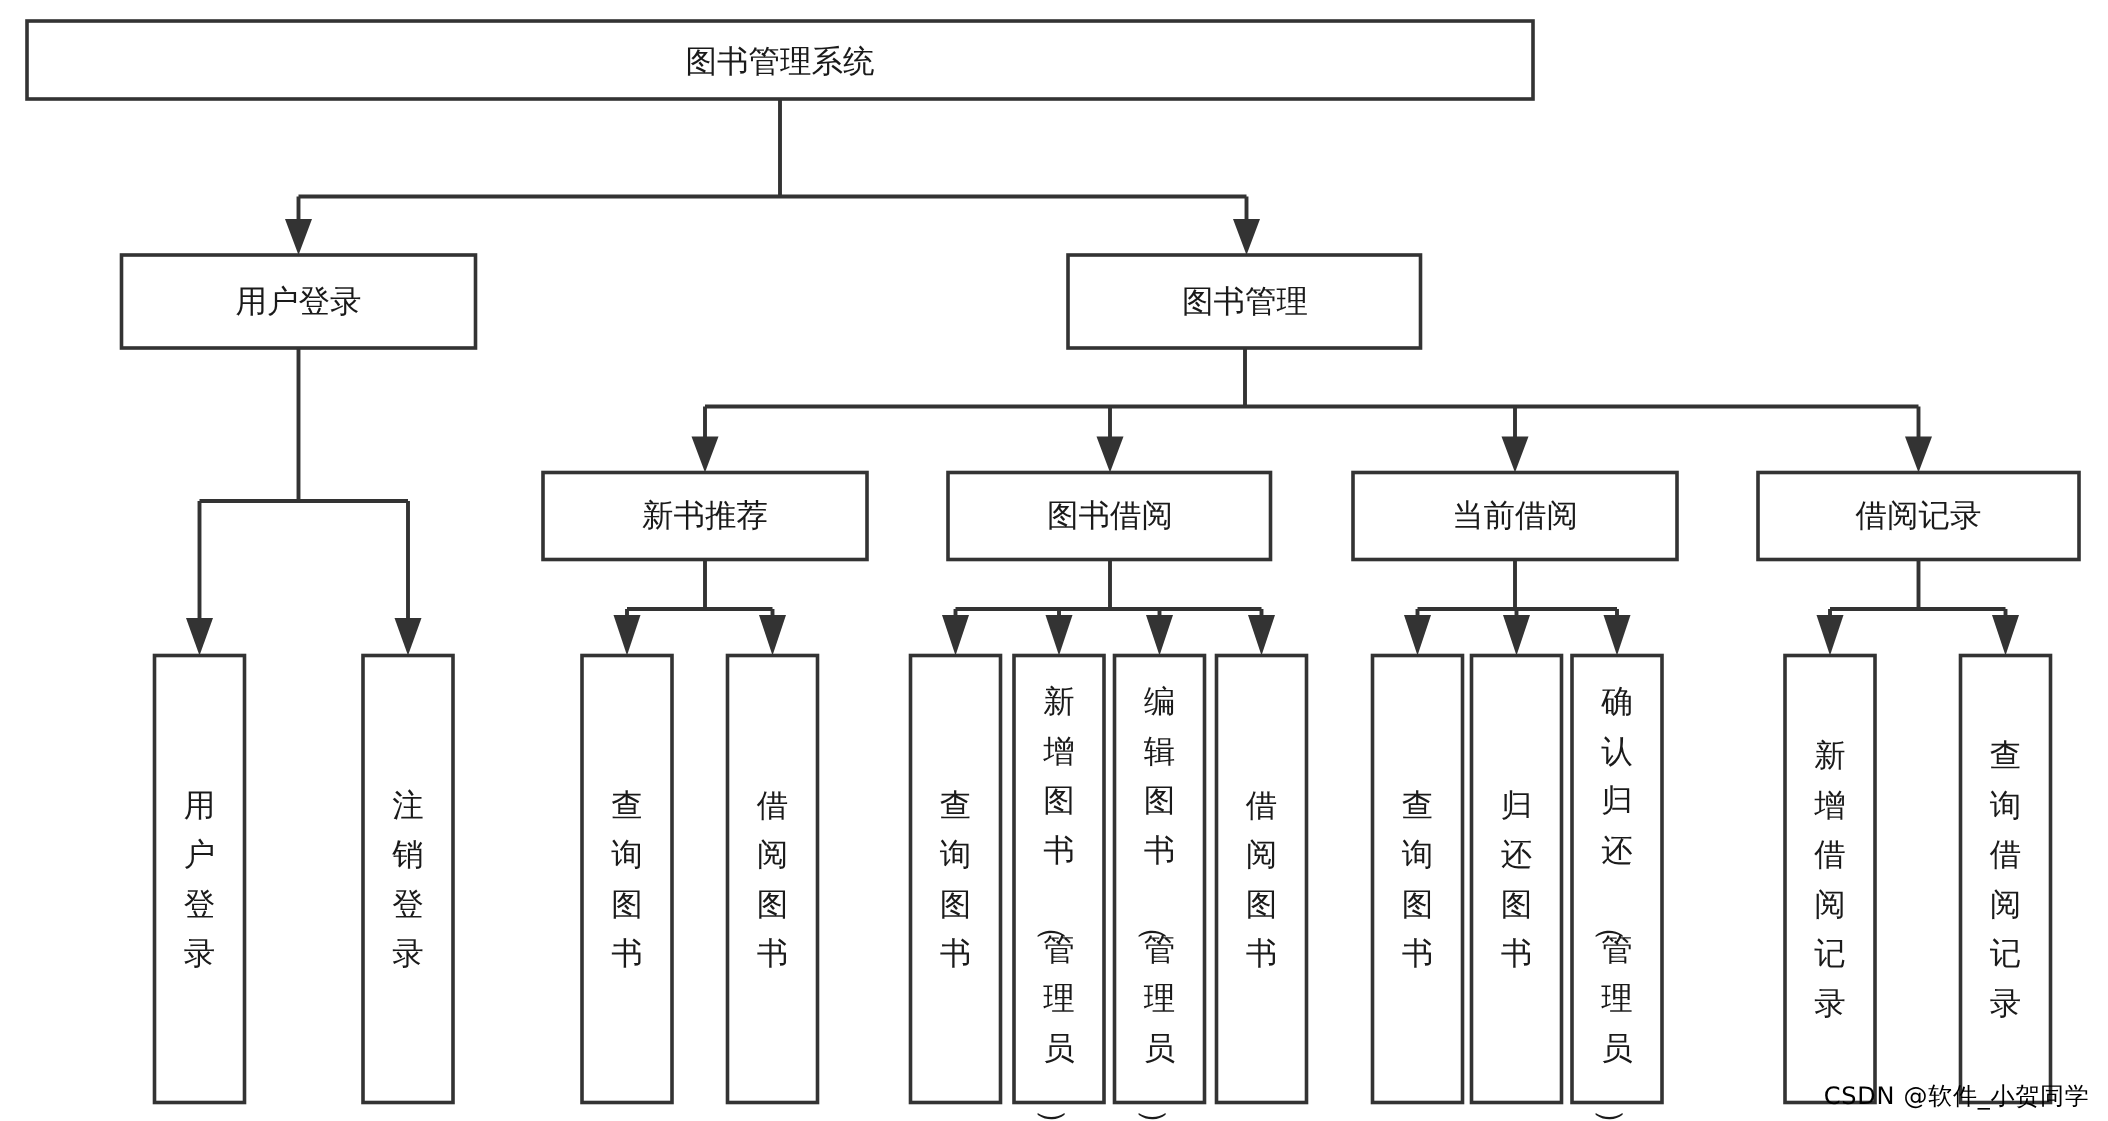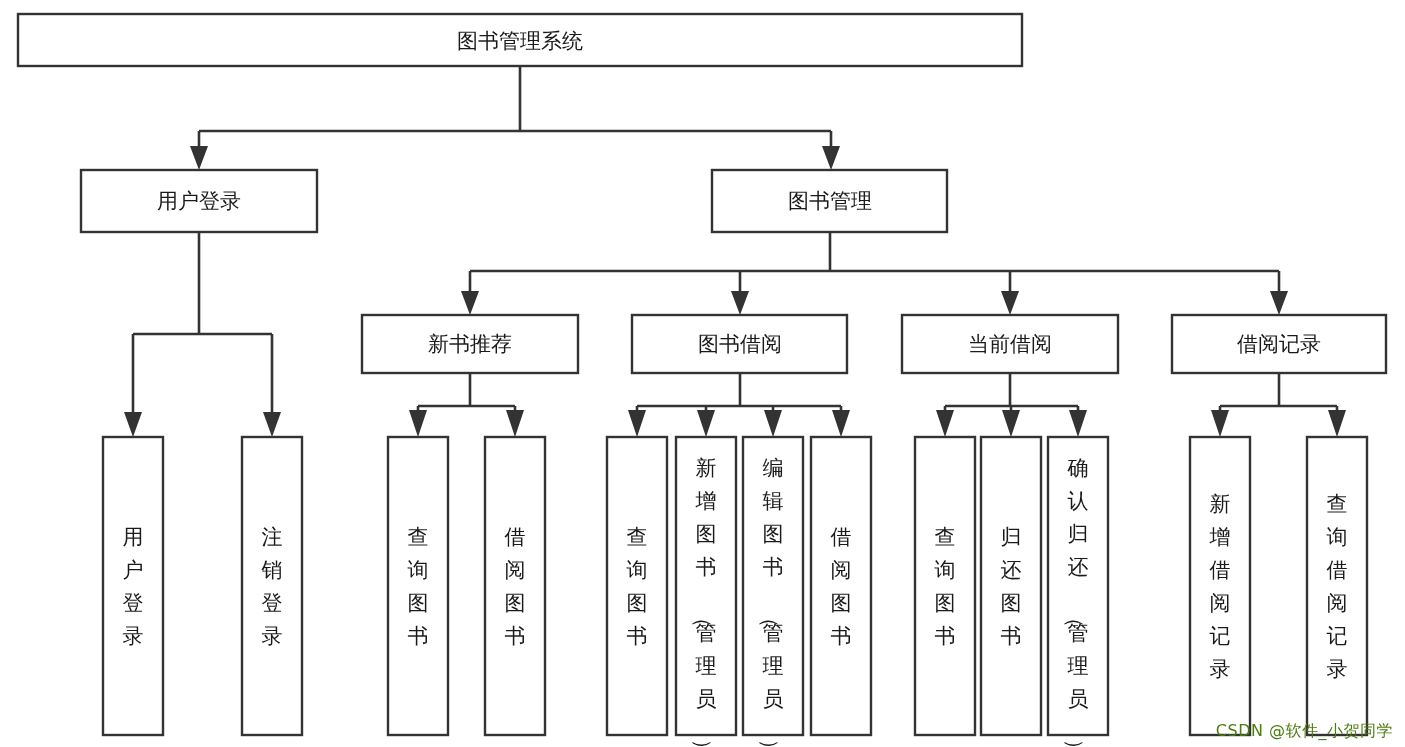--- a/index.html
+++ b/index.html
@@ -47,21 +47,21 @@
     fill: #1a1a1a;
     font-size: 21px;
     font-family: "DejaVu Sans", "Liberation Sans", sans-serif;
     text-anchor: middle;
   }
   .watermark {
     position: absolute;
     right: 12px;
     bottom: 5px;
     font-size: 16px;
-    color: #4d7c0f;
+    color: #000000;
     font-family: "DejaVu Sans", "Liberation Sans", sans-serif;
     white-space: nowrap;
     letter-spacing: 0.5px;
     user-select: none;
   }
 </style>
 </head>
 <body>
 
 <svg id="diagram" viewBox="0 0 1405 747" xmlns="http://www.w3.org/2000/svg">

